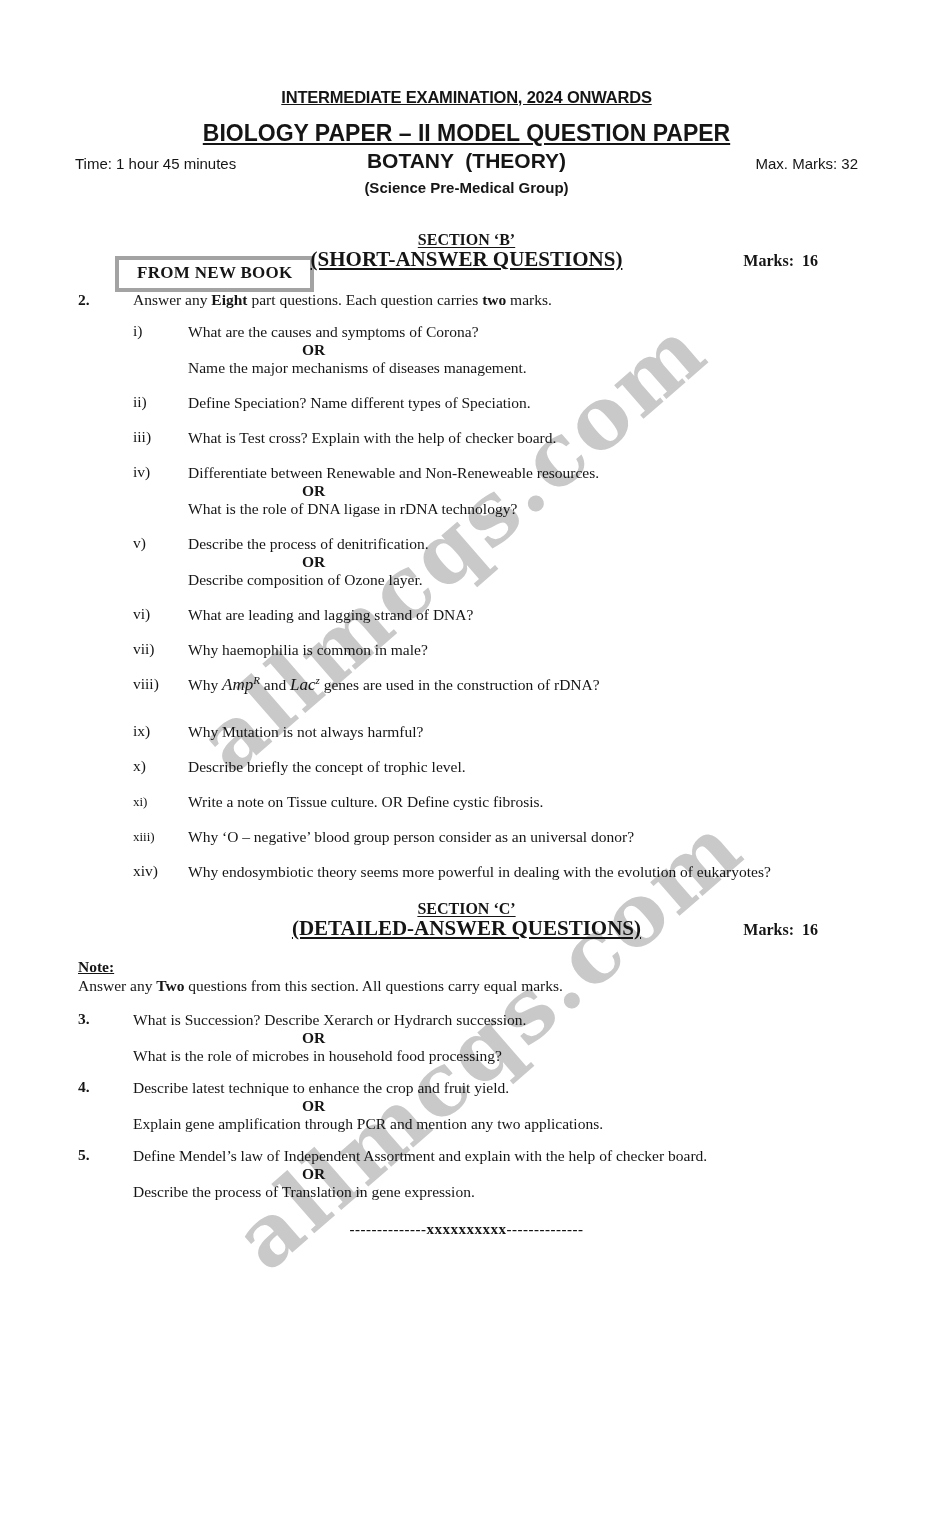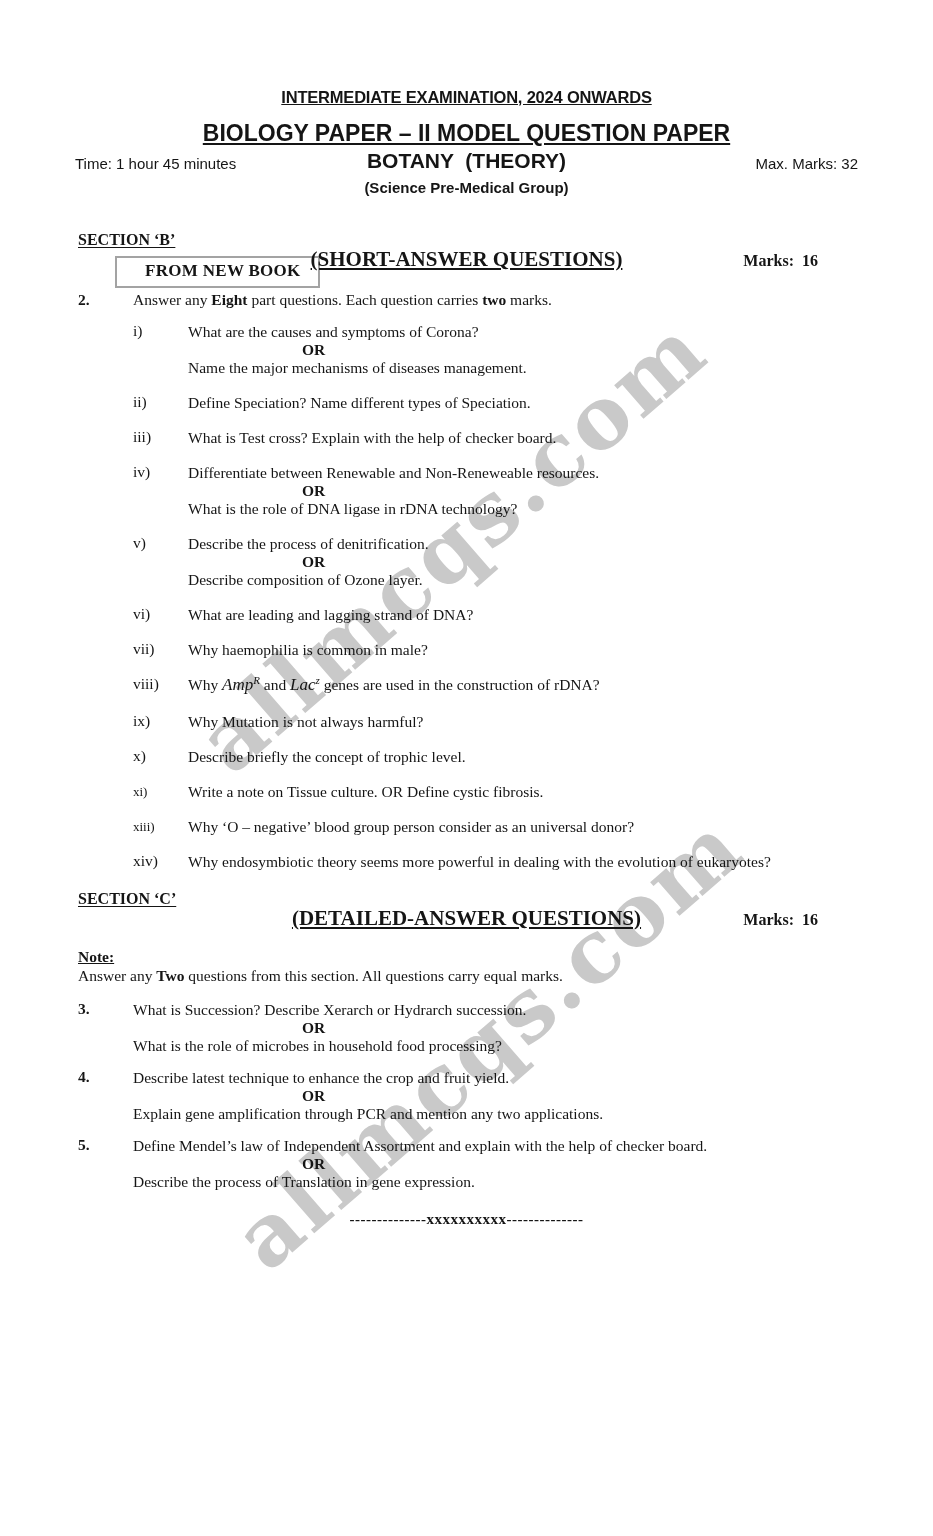--- a/index.html
+++ b/index.html
@@ -80,29 +80,29 @@
     font-family: "Liberation Sans", sans-serif; font-size: 15px; padding-left: 9px;
   }
   .group-line {
     text-align: center;
     font-family: "Liberation Sans", sans-serif;
     font-weight: bold; font-size: 15px;
   }
   .book-box {
     position: absolute;
     left: 115px; top: 256px;
-    border: 2px solid #a3a3a3;
-    padding: 3px 17px 5px 28px;
+    border: 4px solid #a3a3a3;
+    padding: 3px 17px 5px 18px;
     font-weight: bold; font-size: 17px;
     letter-spacing: 0.3px;
     background: #ffffff;
   }
   
   .sec-title {
-    text-align: left;
+    text-align: center;
     font-weight: bold; font-size: 16px;
     text-decoration: underline;
     text-underline-offset: 2px;
     margin-top: 34px;
     line-height: 19px;
   }
   .sec-sub-row { position: relative; text-align: center; line-height: 21px; }
   .sec-sub {
     font-weight: bold; font-size: 21px;
     text-decoration: underline;
@@ -119,21 +119,21 @@
   .qlabel { width: 55px; flex: none; }
   .qlabel.small { font-size: 13px; padding-top: 2px; }
   .qbody { flex: 1; }
   .qtext { line-height: 19px; }
   .or { font-weight: bold; line-height: 17px; }
   .items .or { margin-left: 114px; }
   .secC .or { margin-left: 169px; }
   .q2-row { margin-top: 19px; line-height: 19px; }
   .items { margin-top: 13px; margin-left: 55px; }
   .items .qrow { margin-bottom: 16px; }
-  .items .qrow.tall { margin-bottom: 18px; }
+  .items .qrow.tall { margin-bottom: 28px; }
   .b { font-weight: bold; }
   .gene { font-style: italic; font-size: 17px; }
   .gene-sup { font-style: italic; font-size: 11px; vertical-align: super; line-height: 0; }
   .note-label { font-weight: bold; text-decoration: underline; }
   .secC .qrow { margin-bottom: 13px; }
   .note-row { margin-top: 18px; flex-direction: column; }
   .q3-start { margin-top: 15px; }
   .footer-divider {
     text-align: center;
     font-weight: bold;

